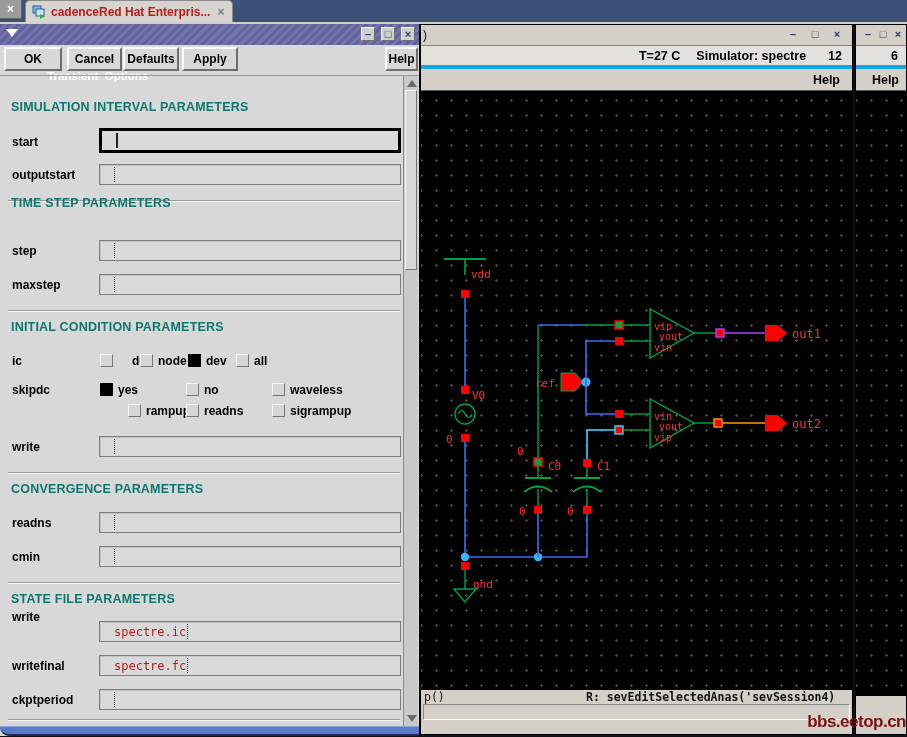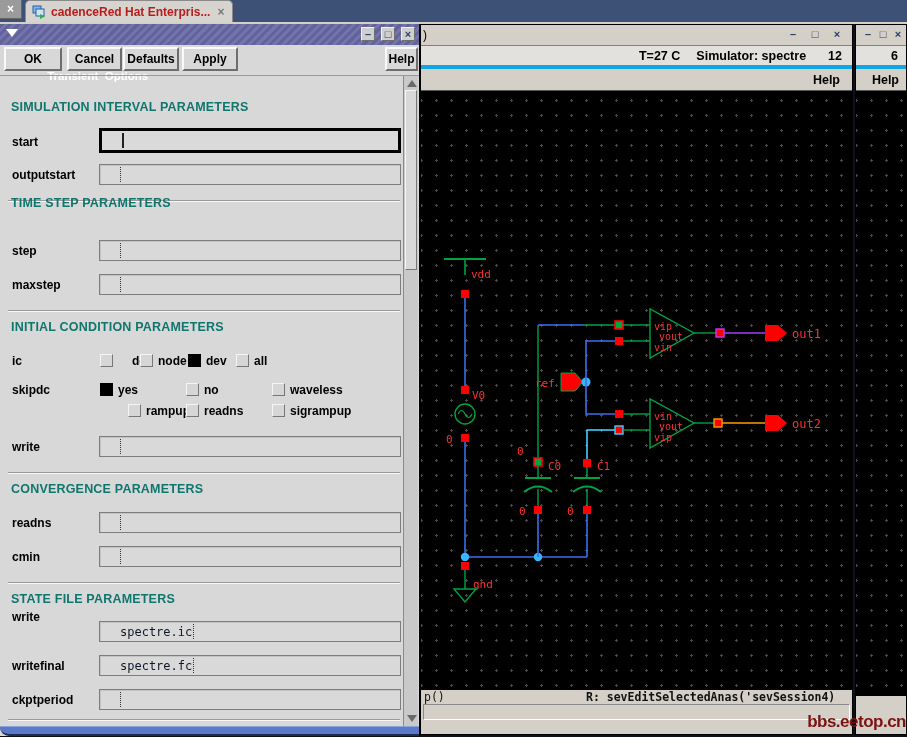--- a/index.html
+++ b/index.html
@@ -45,21 +45,21 @@
   .dctl .wbtn{background:#cfcfcf;border:1px solid;border-color:#f2f2f2 #6e6e6e #6e6e6e #f2f2f2;}
   .btnrow{position:absolute;left:0;top:21px;width:100%;height:31px;border-bottom:1px solid #9a9a9a;}
   .pbtn{position:absolute;top:2px;height:24px;background:#d8d8d8;border:2px solid;
         border-color:#fafafa #6e6e6e #6e6e6e #fafafa;font-weight:bold;font-size:12px;color:#000;
         text-align:center;font-family:"Liberation Sans",sans-serif;padding:0;}
   .form{position:absolute;left:0;top:52px;width:404px;height:650px;}
   .sechdr{position:absolute;left:11px;font-weight:bold;font-size:12.5px;color:#0f766e;letter-spacing:.2px;}
   .flabel{position:absolute;left:12px;font-weight:bold;font-size:12px;color:#000;}
   .tfield{position:absolute;left:99px;width:302px;height:21px;background:#d9d9d9;
           border:1px solid #7d7d7d;box-shadow:inset 1px 1px 0 #c4c4c4;display:flex;align-items:center;
-          padding-left:20px;font-family:"DejaVu Sans Mono",monospace;font-size:12px;color:#0f172a;gap:1px;}
+          padding-left:14px;font-family:"DejaVu Sans Mono",monospace;font-size:12px;color:#b91c1c;gap:1px;}
   .tfield.focus{height:25px;border:3px solid #000;box-shadow:none;background:#dadada;}
   .caret-dot{width:0;height:15px;border-left:1px dotted #333;}
   .caret-solid{width:2px;height:15px;background:#222;}
   .sep{position:absolute;left:8px;width:392px;height:2px;border-top:1px solid #9a9a9a;border-bottom:1px solid #f7f7f7;}
   .opt{position:absolute;display:flex;align-items:center;gap:5px;height:15px;}
   .cb{width:13px;height:13px;background:#d6d6d6;border:1px solid;border-color:#f5f5f5 #777 #777 #f5f5f5;}
   .cb.checked{background:#000;border-color:#000;}
   .optl{font-weight:bold;font-size:12px;color:#000;}
   .vscroll{position:absolute;right:1px;top:52px;width:15px;height:650px;background:#c9c9c9;border-left:1px solid #8a8a8a;}
   .sarrow{position:absolute;left:3px;width:0;height:0;border-left:5px solid transparent;border-right:5px solid transparent;}

